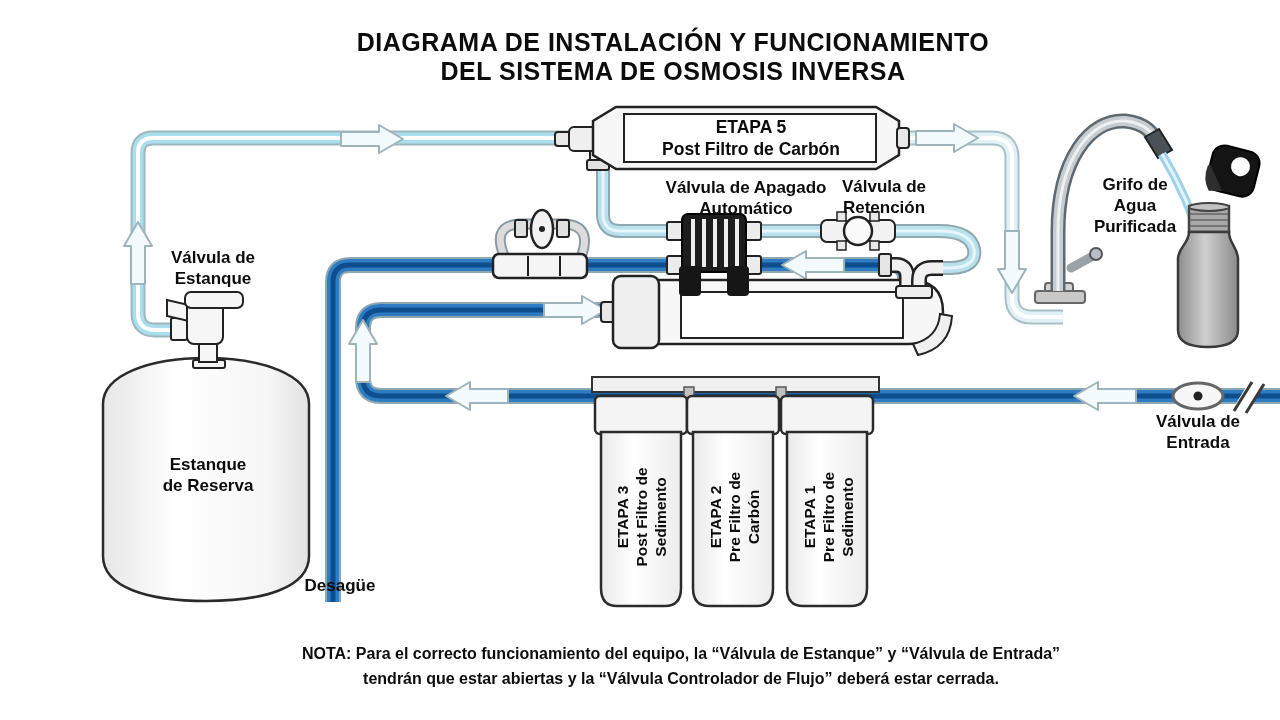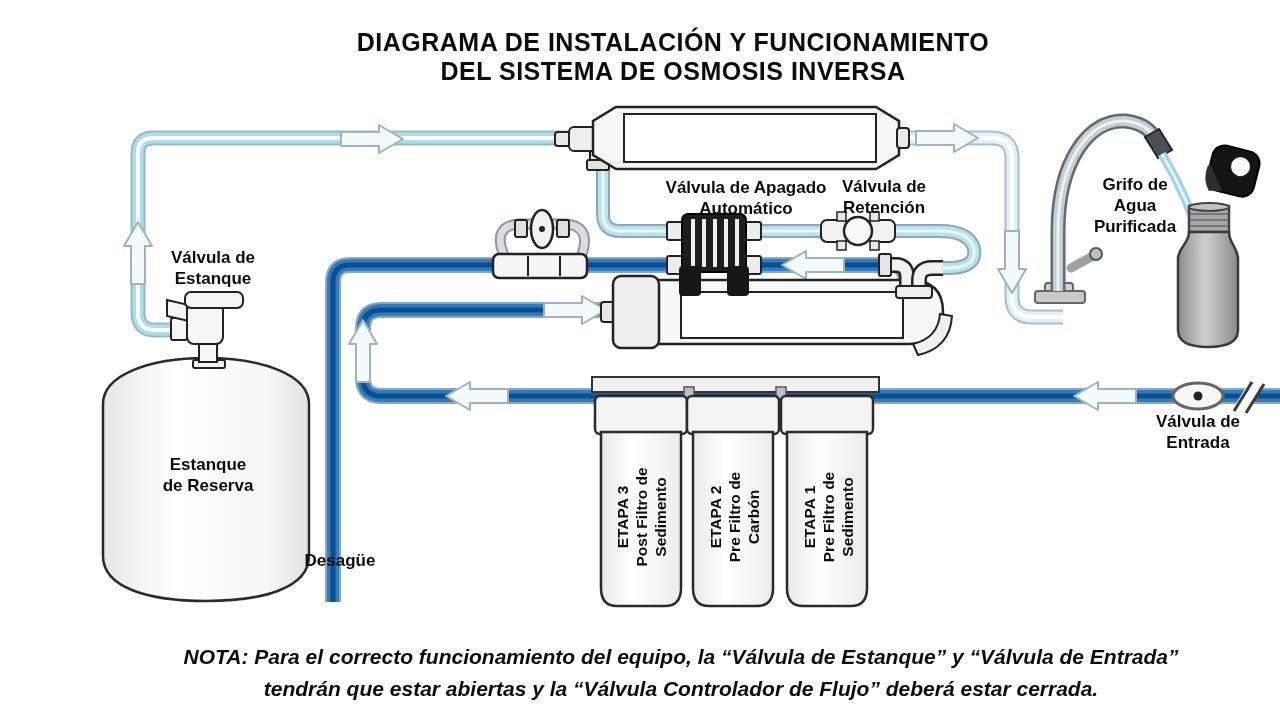--- a/index.html
+++ b/index.html
@@ -3,21 +3,21 @@
 <meta charset="utf-8">
 <style>
   html,body{margin:0;padding:0;background:#fff;}
   #stage{position:relative;width:1280px;height:720px;background:#fff;overflow:hidden;
          font-family:"Liberation Sans","DejaVu Sans",sans-serif;margin-left:41px;}
   svg{position:absolute;left:0;top:0;}
   .lbl{position:absolute;transform:translateX(-50%);font-weight:bold;color:#0c0c0c;
        text-align:center;white-space:pre-line;font-size:17px;line-height:21px;}
   .title{font-size:25px;line-height:29px;letter-spacing:.5px;}
   .stage-lbl{font-size:17.5px;line-height:22px;}
-  .note{font-size:21px;line-height:32px;font-style:italic;}
+  .note{font-size:16px;line-height:25px;}
   .rot{transform:translate(-50%,-50%) rotate(-90deg);font-size:15.5px;line-height:19px;width:190px;}
 </style>
 </head>
 <body>
 
 <div id="stage">
 
 <svg width="1280" height="720" viewBox="0 0 1280 720">
   <defs>
     <linearGradient id="tankGrad" x1="0" y1="0" x2="1" y2="0">
@@ -216,26 +216,28 @@
 Automático</div>
   <div class="lbl" style="left:843px;top:176px;">Válvula de
 Retención</div>
   <div class="lbl" style="left:1094px;top:174px;">Grifo de
 Agua
 Purificada</div>
   <div class="lbl" style="left:172px;top:247px;">Válvula de
 Estanque</div>
   <div class="lbl" style="left:167px;top:454px;">Estanque
 de Reserva</div>
-  <div class="lbl" style="left:299px;top:550px;text-align:center;">Desagüe</div>
+  <div class="lbl" style="left:299px;top:575px;text-align:center;">Desagüe</div>
   <div class="lbl" style="left:1295px;top:355px;width:170px;">Suministro
 de Agua</div>
   <div class="lbl" style="left:1157px;top:411px;">Válvula de
 Entrada</div>
 
+  <div class="lbl stage-lbl" style="left:710px;top:116px;">ETAPA 5
+Post Filtro de Carbón</div>
 
   <div class="lbl rot" style="left:600px;top:517px;">ETAPA 3
 Post Filtro de
 Sedimento</div>
   <div class="lbl rot" style="left:693px;top:517px;">ETAPA 2
 Pre Filtro de
 Carbón</div>
   <div class="lbl rot" style="left:787px;top:517px;">ETAPA 1
 Pre Filtro de
 Sedimento</div>

